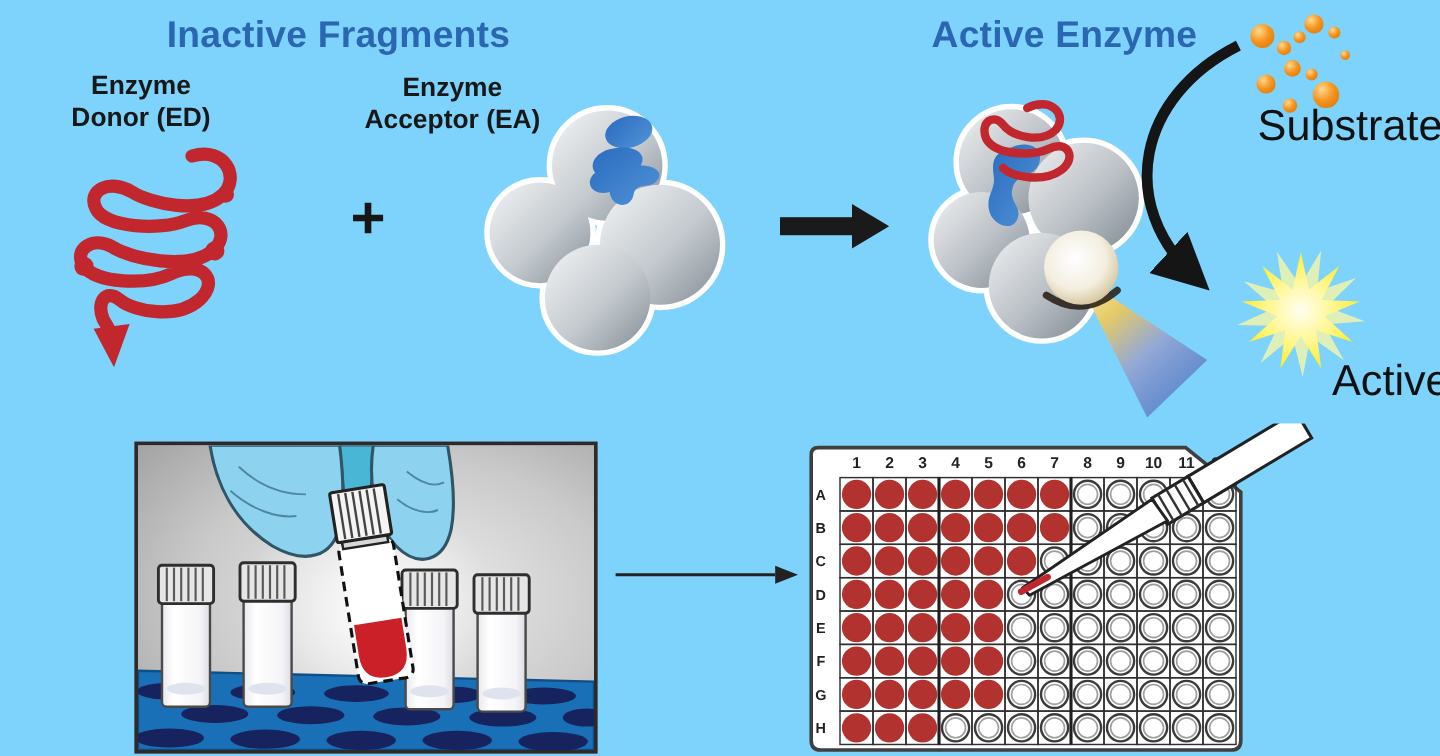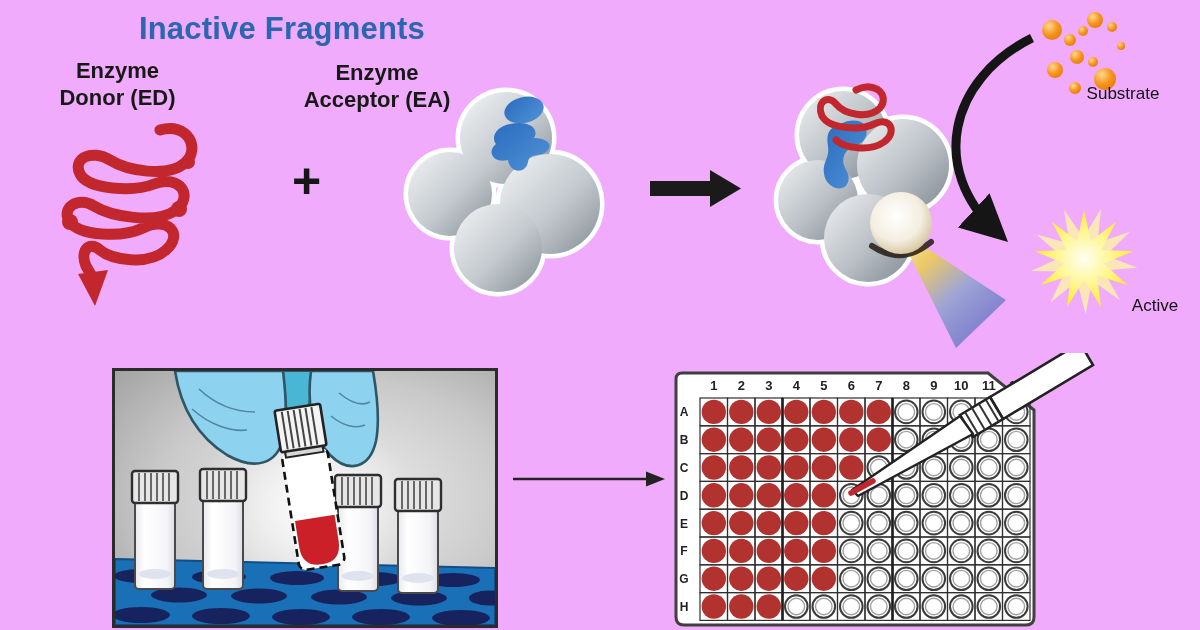--- a/index.html
+++ b/index.html
@@ -1,24 +1,24 @@
 <!DOCTYPE html>
 <html><head>
 <meta charset="utf-8">
 <style>
   html,body{margin:0;padding:0;background:#fff;}
   #stage{
-    position:relative;width:1200px;height:630px;overflow:hidden;background:#f0abfc;
+    position:relative;width:1200px;height:630px;overflow:hidden;background:#7dd3fc;
     font-family:"Liberation Sans",sans-serif;color:#1a1a1a;
   }
   .abs{position:absolute;}
   .lbl{text-align:center;line-height:1.22;}
   .title{font-weight:bold;font-size:31px;color:#2a66b1;letter-spacing:.2px;}
   .sub{font-weight:bold;font-size:22px;color:#181818;}
-  .plain{font-weight:normal;font-size:17px;color:#111;}
+  .plain{font-weight:normal;font-size:36px;color:#111;}
   .boldlbl{font-weight:bold;font-size:26px;color:#151515;}
   .plus{font-weight:bold;font-size:50px;color:#161616;}
   #tube-panel{
     left:112px;top:368px;width:380px;height:254px;
     border:3px solid #2b2b2b;overflow:hidden;background:#a9a9a9;
   }
   svg{display:block;}
   svg text{font-family:"Liberation Sans",sans-serif;font-weight:bold;fill:#222;}
 </style>
 </head>
@@ -78,20 +78,21 @@
       <path d="M 112 38 C 130 34 142 42 136 52 C 150 52 156 60 148 66 C 142 71 132 66 130 76
                C 128 88 112 88 110 74 C 96 78 88 66 98 58 C 92 50 100 40 112 38 Z" fill="url(#blueGrad)"></path>
     </g>
   </svg>
 
   <svg class="abs" style="left:648px;top:166px;" width="95" height="45" viewBox="0 0 95 45">
     <rect x="2" y="15" width="60" height="15" fill="#1a1a1a"></rect>
     <polygon points="62,4 93,22.5 62,41" fill="#1a1a1a"></polygon>
   </svg>
 
+  <div class="abs lbl title" style="left:758px;top:10px;width:258px;">Active Enzyme</div>
 
   <svg class="abs" style="left:768px;top:70px;" width="245" height="290" viewBox="0 0 245 290">
     <defs>
       <linearGradient id="aeGrad" x1="0" y1="0" x2="1" y2="1">
         <stop offset="0" stop-color="#f0f1f2"></stop>
           <stop offset="0.55" stop-color="#b9bfc5"></stop>
           <stop offset="1" stop-color="#7f8891"></stop>
       </linearGradient>
       <linearGradient id="coneGrad" x1="128" y1="158" x2="215" y2="255" gradientUnits="userSpaceOnUse">
         <stop offset="0" stop-color="#fdf3c4" stop-opacity="0.95"></stop>

